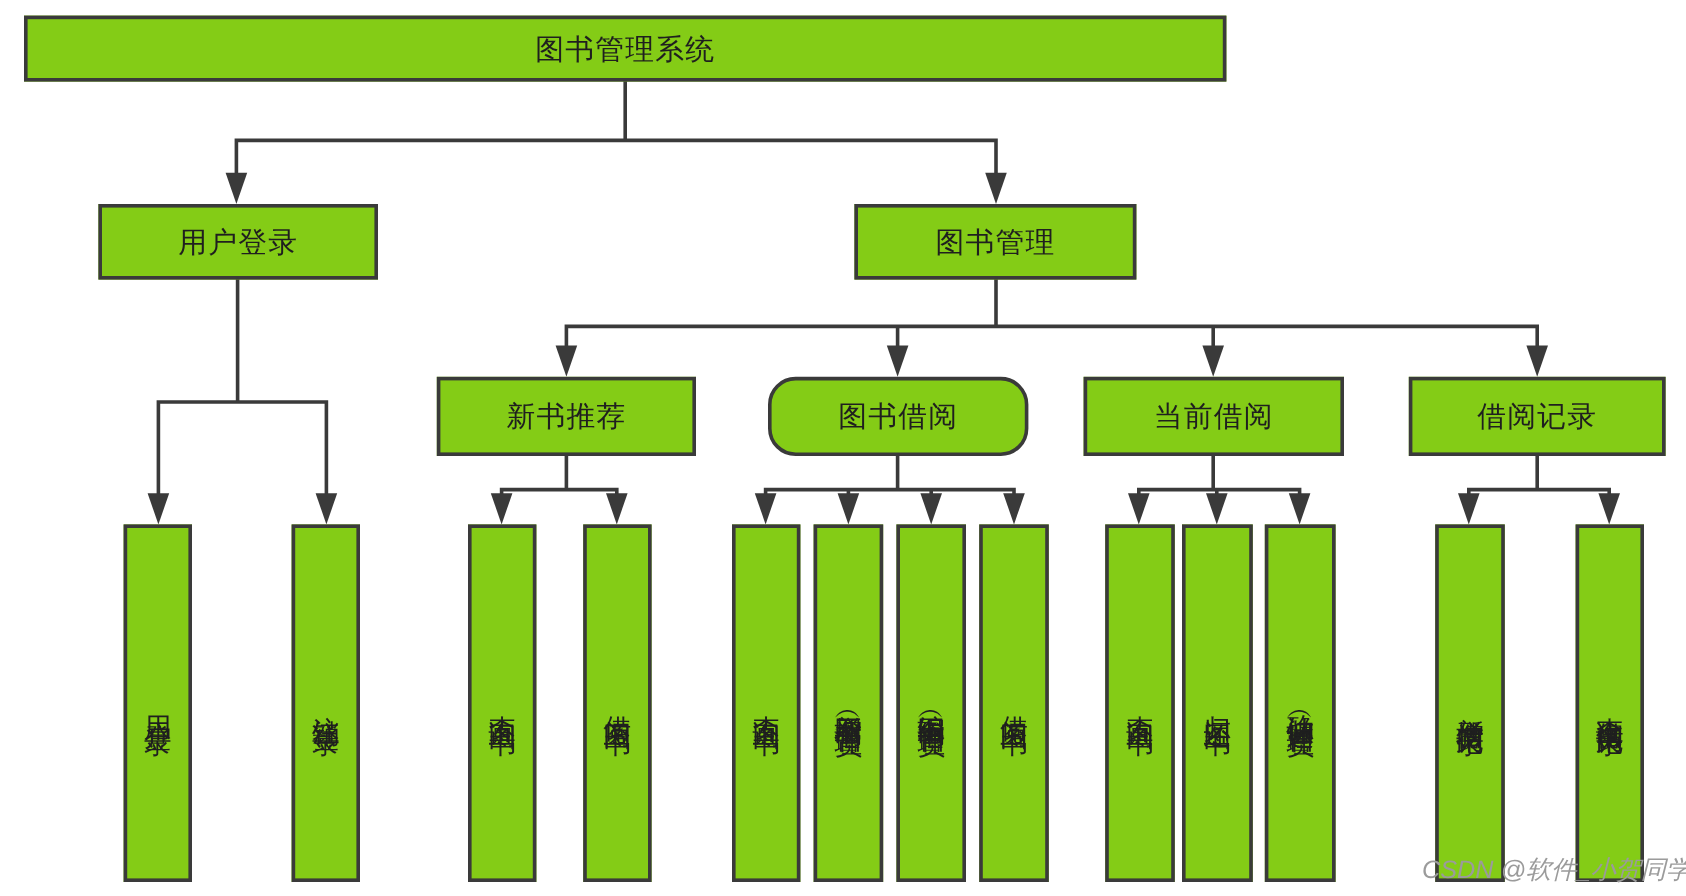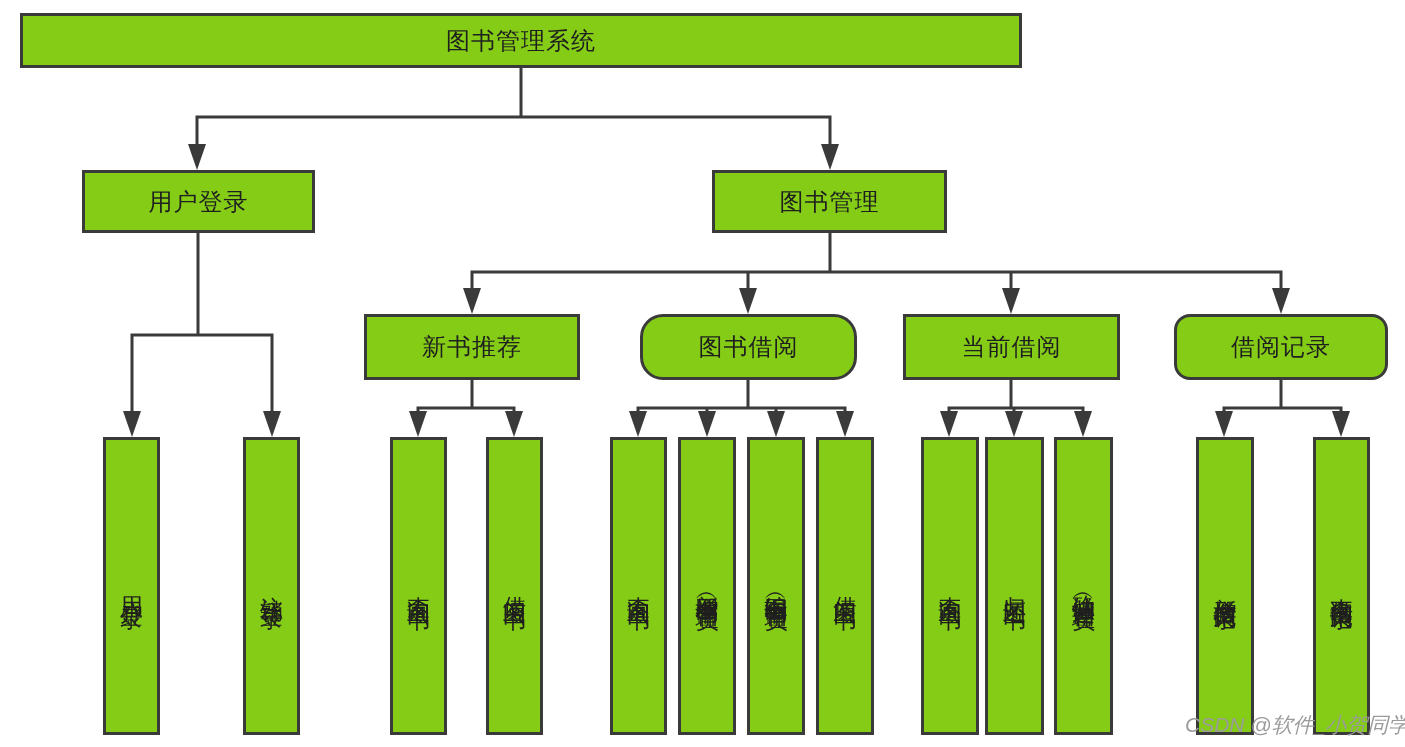--- a/index.html
+++ b/index.html
@@ -31,21 +31,21 @@
     display:flex;align-items:center;justify-content:center;
     text-align:center;
   }
   .box.root{left:20px;top:13px;width:1002px;height:55px;font-size:24px;letter-spacing:1px;}
   .box.branch{font-size:24px;letter-spacing:1px;}
   .box.b-user   {left:82px; top:170px;width:233px;height:63px;}
   .box.b-mgmt   {left:712px;top:170px;width:235px;height:63px;}
   .box.b-newbook{left:364px;top:314px;width:216px;height:66px;}
   .box.b-borrow {left:640px;top:314px;width:217px;height:66px;border-radius:23px;}
   .box.b-current{left:903px;top:314px;width:217px;height:66px;}
-  .box.b-records{left:1174px;top:314px;width:214px;height:66px;border-radius:16px;}
+  .box.b-records{left:1174px;top:314px;width:214px;height:66px;}
   .box.leaf{
     top:437px;height:298px;width:57px;
     writing-mode:vertical-rl;
     font-size:23px;
     letter-spacing:4px;
     line-height:1;
   }
   .leaf.l-1{left:103px;}
   .leaf.l-2{left:243px;}
   .leaf.l-3{left:390px;width:57px;}

